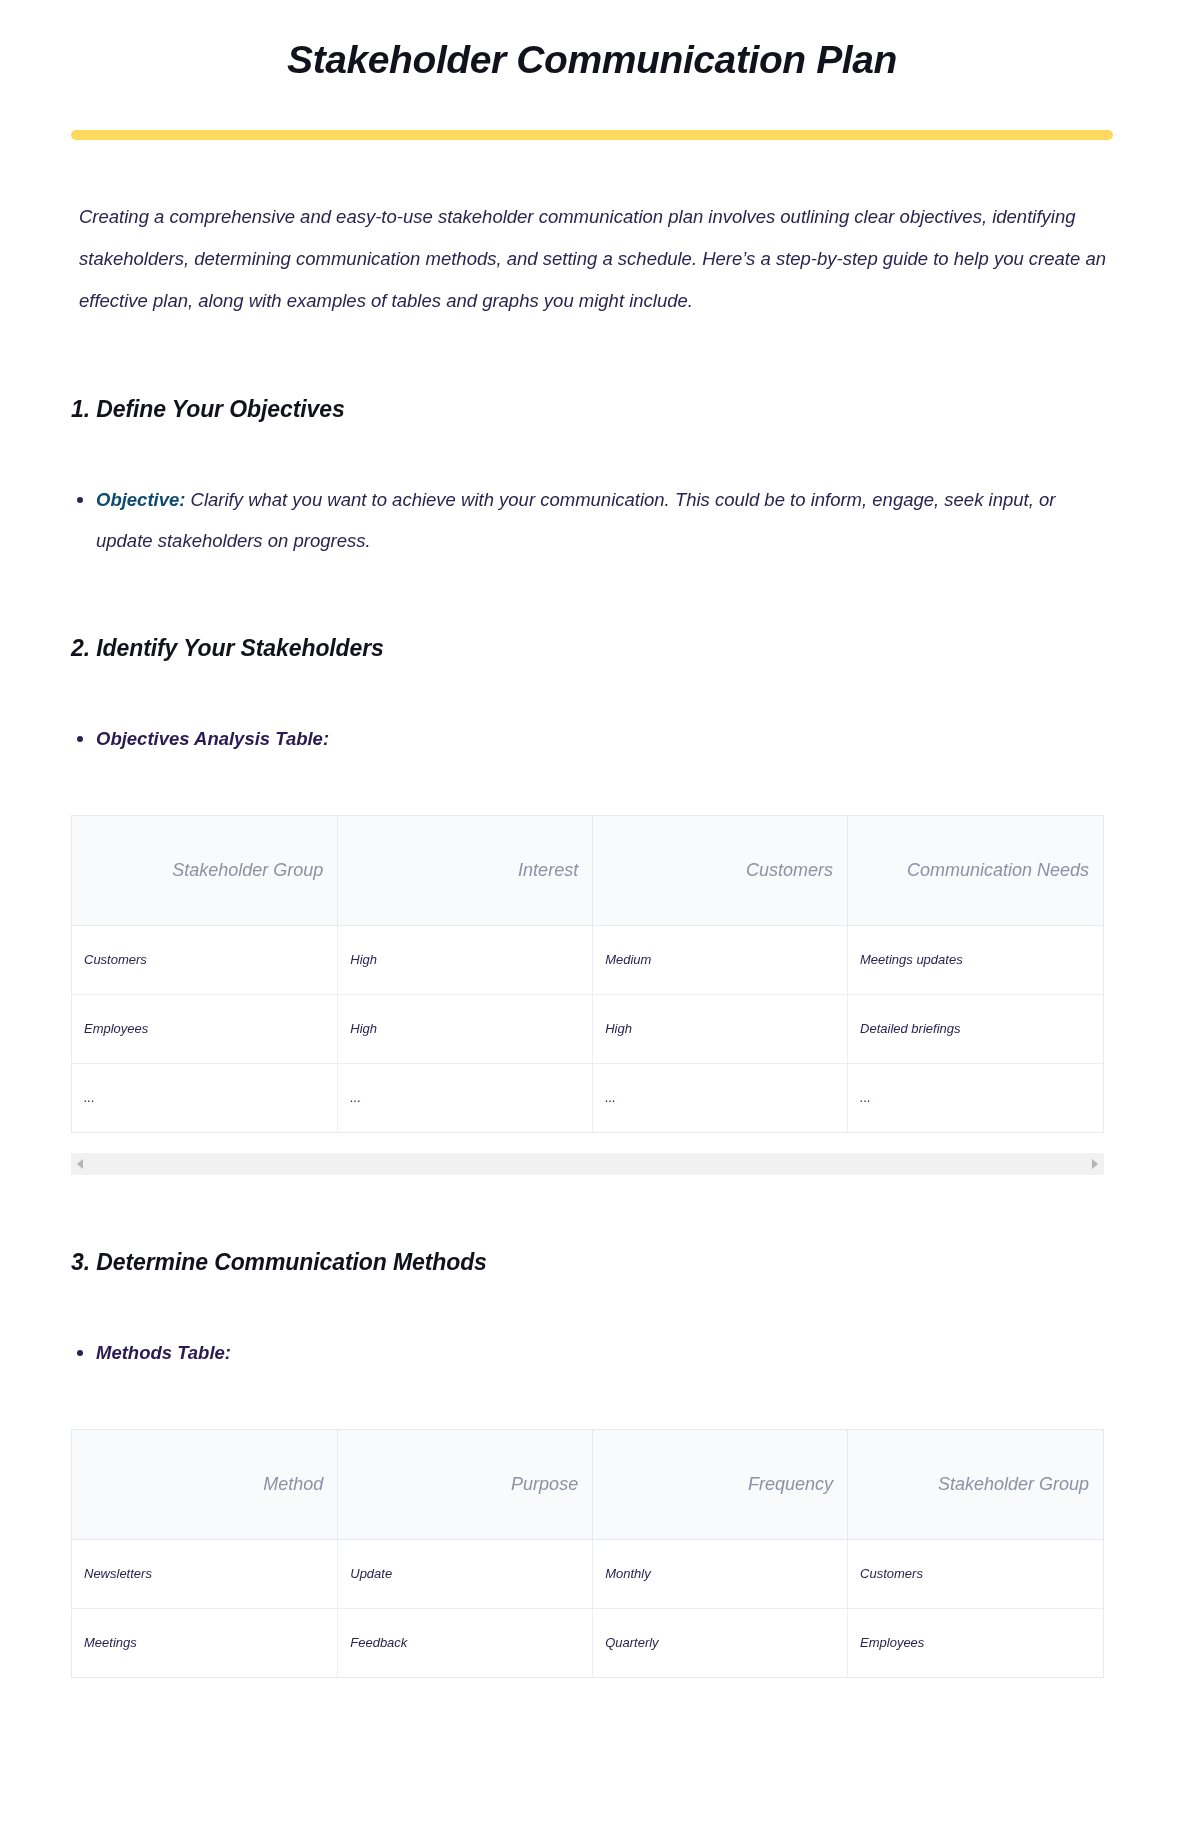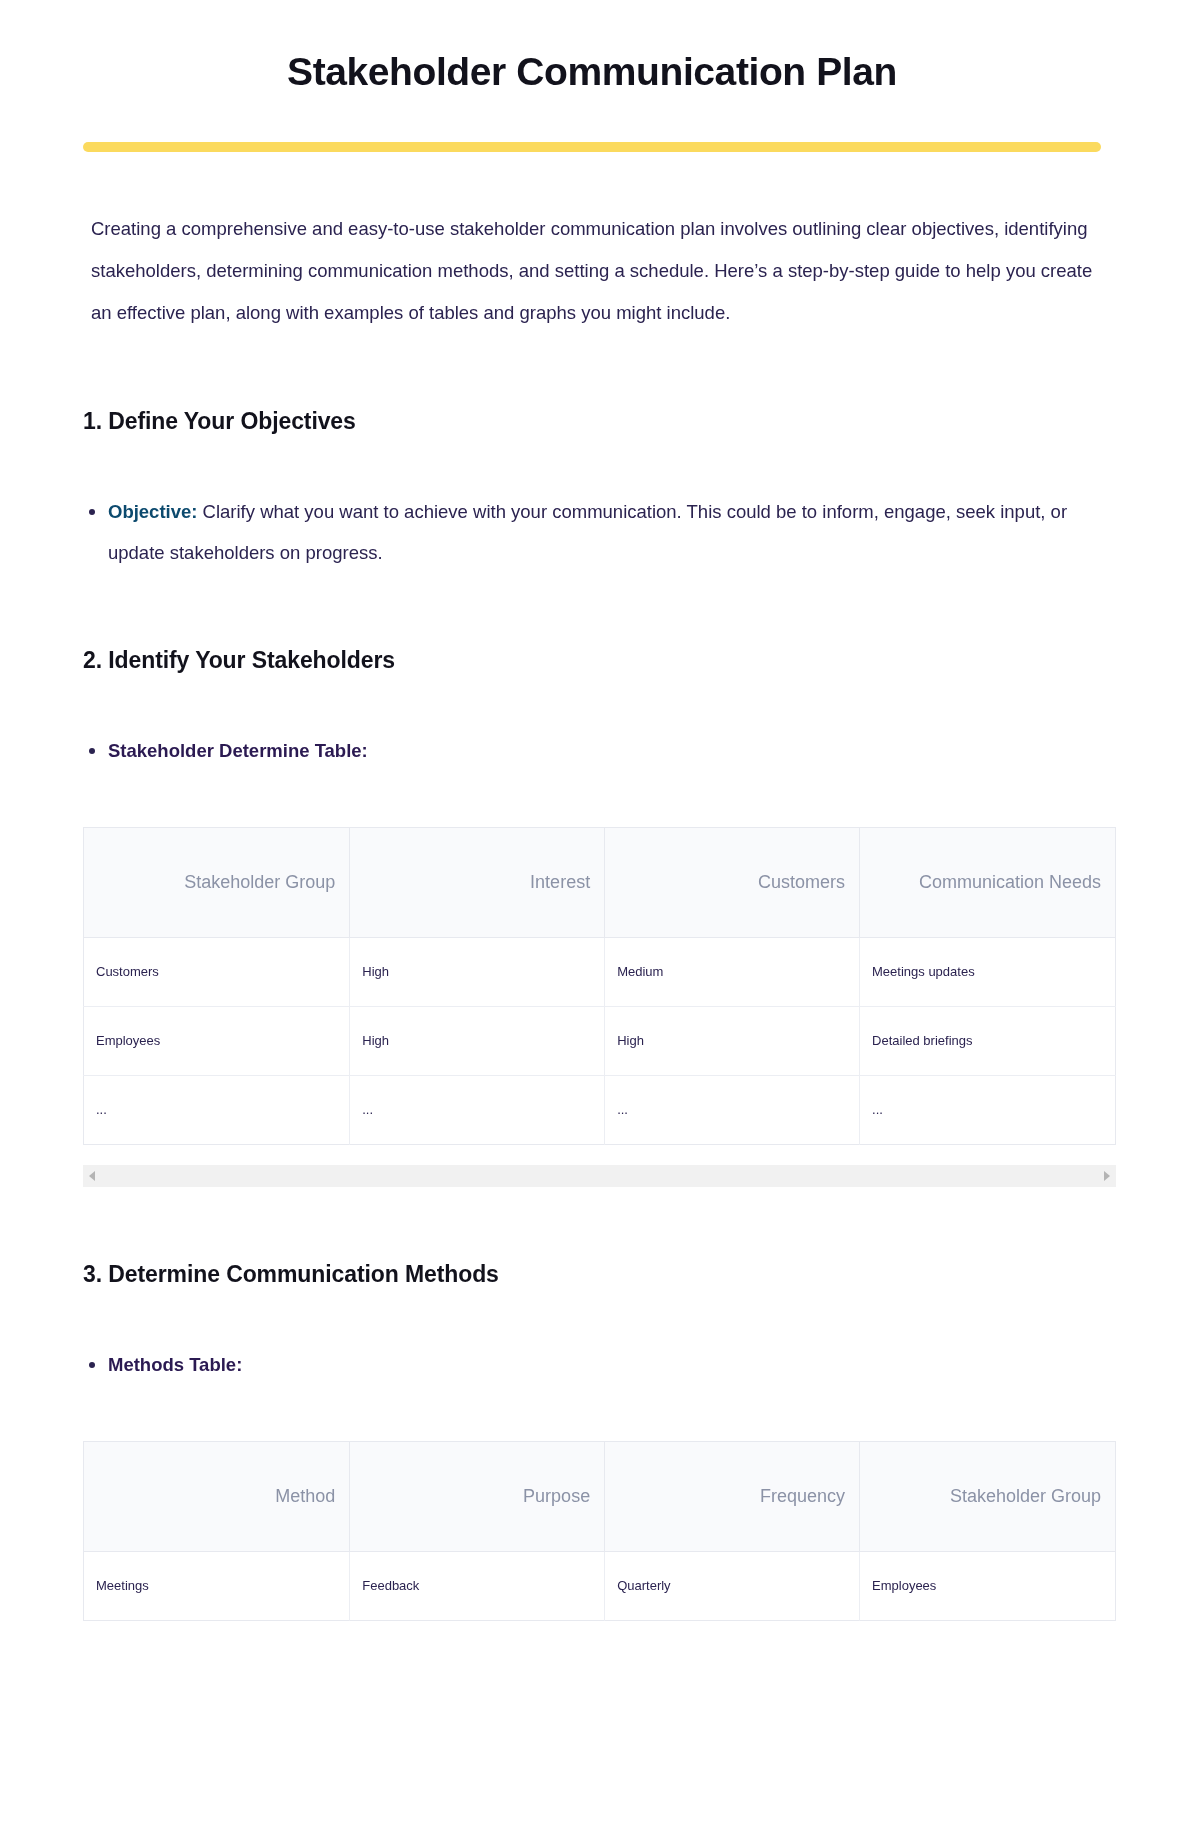--- a/index.html
+++ b/index.html
@@ -12,21 +12,22 @@
     width: 1200px;
     min-height: 1848px;
     font-family: "Liberation Sans", "DejaVu Sans", sans-serif;
     color: #2b2350;
     overflow: hidden;
   }
 
   .page {
     width: 1184px;
     position: relative;
-    padding: 16px;
+    padding: 4px;
+    font-style: italic;
   }
 
   
   .doc-title {
     font-size: 39px;
     font-weight: 700;
     color: #12121c;
     text-align: center;
     letter-spacing: -0.4px;
     margin: 0;
@@ -193,21 +194,21 @@
     <ul class="bullets">
       <li>
         <span class="lead-bold">Objective:</span><span> Clarify what you want to achieve with your communication. This could be to inform, engage, seek input, or update stakeholders on progress.</span>
       </li>
     </ul>
 
     <h2 class="section-heading">2. Identify Your Stakeholders</h2>
 
     <ul class="bullets">
       <li>
-        <span class="bullet-strong">Stakeholder Determine Table:</span>
+        <span class="bullet-strong">Objectives Analysis Table:</span>
       </li>
     </ul>
 
     <div class="table-wrap">
       <table class="data-table">
         <colgroup>
           <col class="c1">
             <col class="c2">
             <col class="c3">
             <col class="c4">
@@ -268,20 +269,26 @@
         <thead>
           <tr>
             <th>Method</th>
             <th>Purpose</th>
             <th>Frequency</th>
             <th>Stakeholder Group</th>
           </tr>
         </thead>
         <tbody>
           <tr>
+            <td>Newsletters</td>
+            <td>Update</td>
+            <td>Monthly</td>
+            <td>Customers</td>
+          </tr>
+          <tr>
             <td>Meetings</td>
             <td>Feedback</td>
             <td>Quarterly</td>
             <td>Employees</td>
           </tr>
         </tbody>
       </table>
     </div>
 
   </div>

